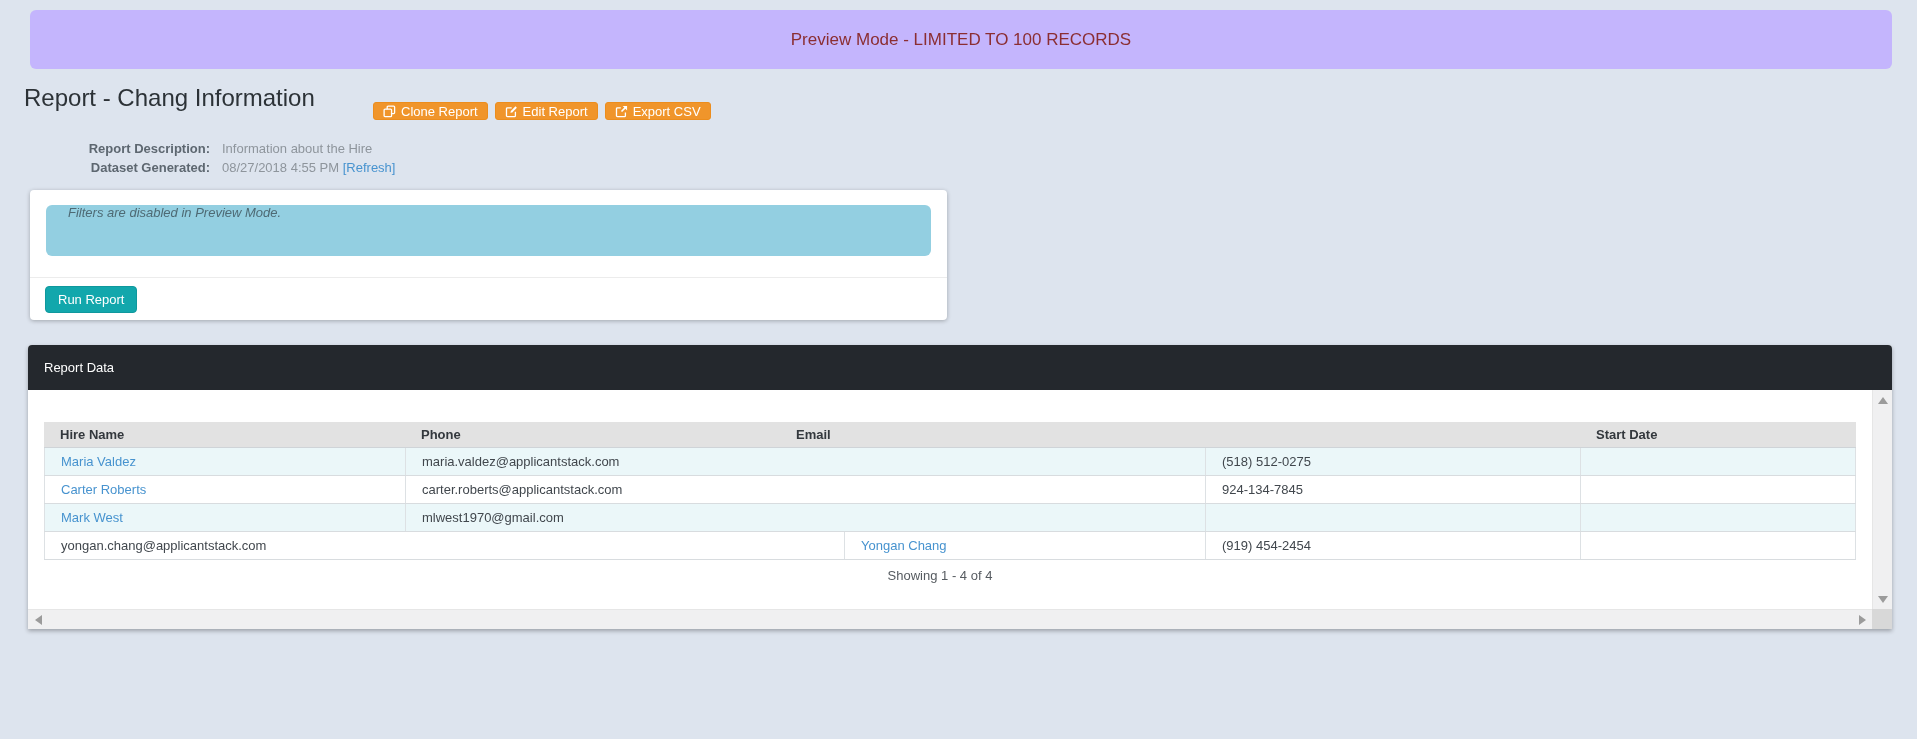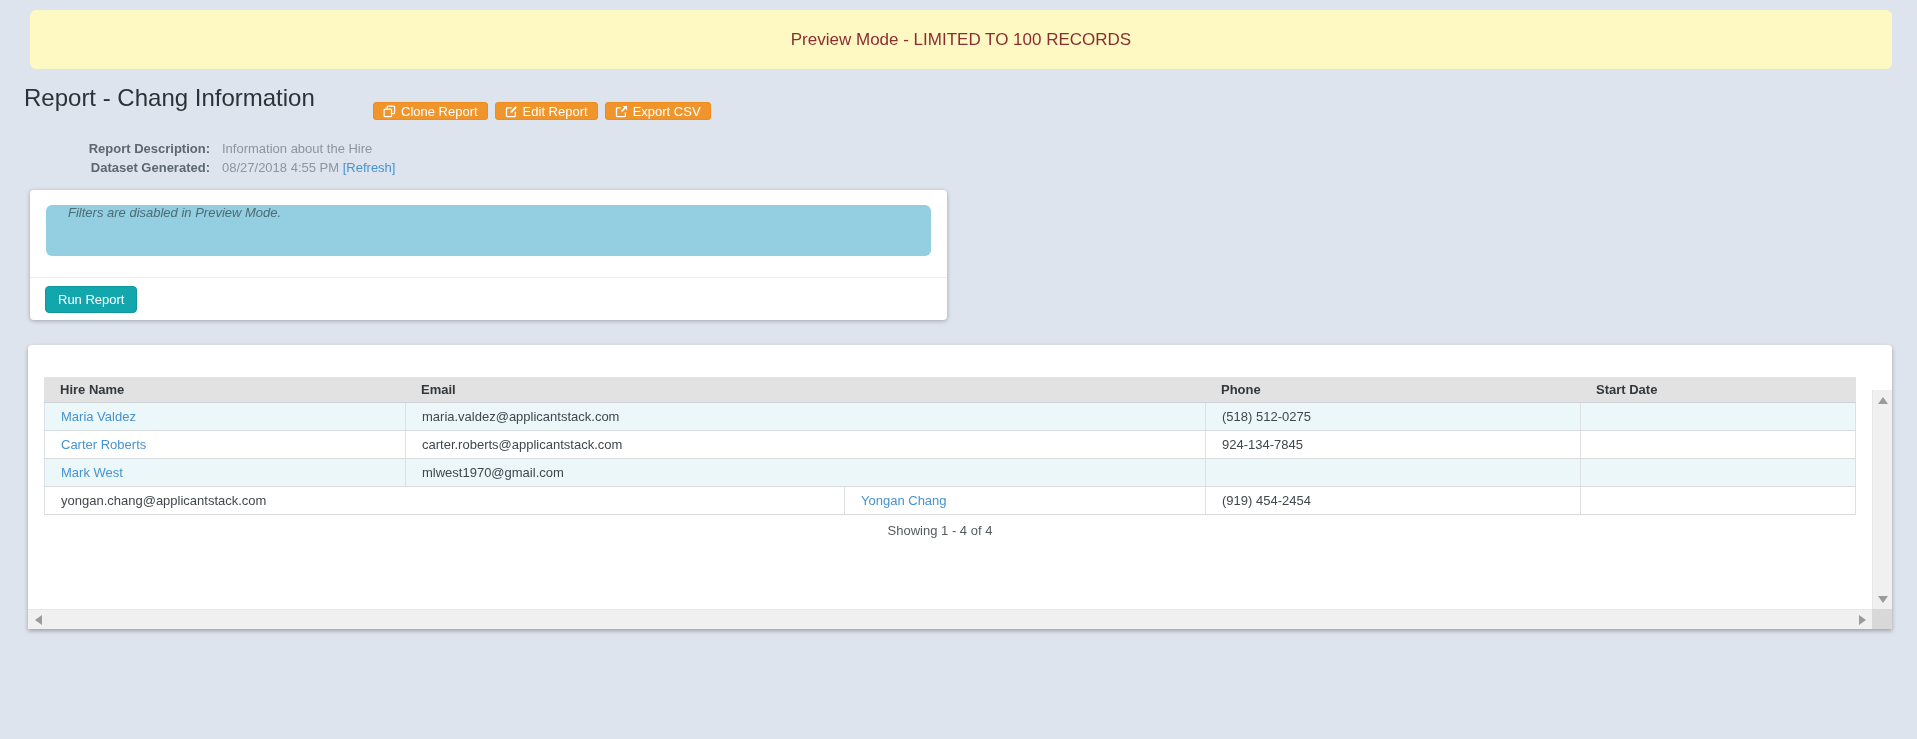--- a/index.html
+++ b/index.html
@@ -8,21 +8,21 @@
     background: #dde4ee;
     font-family: "Liberation Sans", "DejaVu Sans", sans-serif;
     position: relative;
     overflow: hidden;
     color: #41474d;
   }
 
   
   .banner {
     position: absolute; left: 30px; top: 10px; width: 1862px; height: 59px;
-    background: #fef9c3; border-radius: 6px;
+    background: #c4b5fd; border-radius: 6px;
     display: flex; align-items: center; justify-content: center;
     color: #8b2e32; font-size: 17px;
   }
 
   
   .page-title {
     position: absolute; left: 24px; top: 84px;
     font-size: 24px; color: #2c3237; font-weight: 400;
   }
   .toolbar {
@@ -187,27 +187,30 @@
 
 <div class="card">
   <div class="notice">
     <span>Filters are disabled in Preview Mode.</span>
   </div>
   <div class="card-divider"></div>
   <button class="btn-teal">Run Report</button>
 </div>
 
 <div class="panel">
+  <div class="panel-header">
+    <span>Report Data</span>
+  </div>
 
   <div class="panel-body">
     <div class="rtable">
       <div class="thead">
         <div class="th col-name">Hire Name</div>
+        <div class="th col-phone">Phone</div>
         <div class="th col-email">Email</div>
-        <div class="th col-phone">Phone</div>
         <div class="th col-start">Start Date</div>
       </div>
 
       <div class="tr odd">
         <div class="td col-name">
             <a class="name-link">Maria Valdez</a>
           </div>
         <div class="td col-email">maria.valdez@applicantstack.com</div>
         <div class="td col-phone">(518) 512-0275</div>
         <div class="td col-start"></div>

